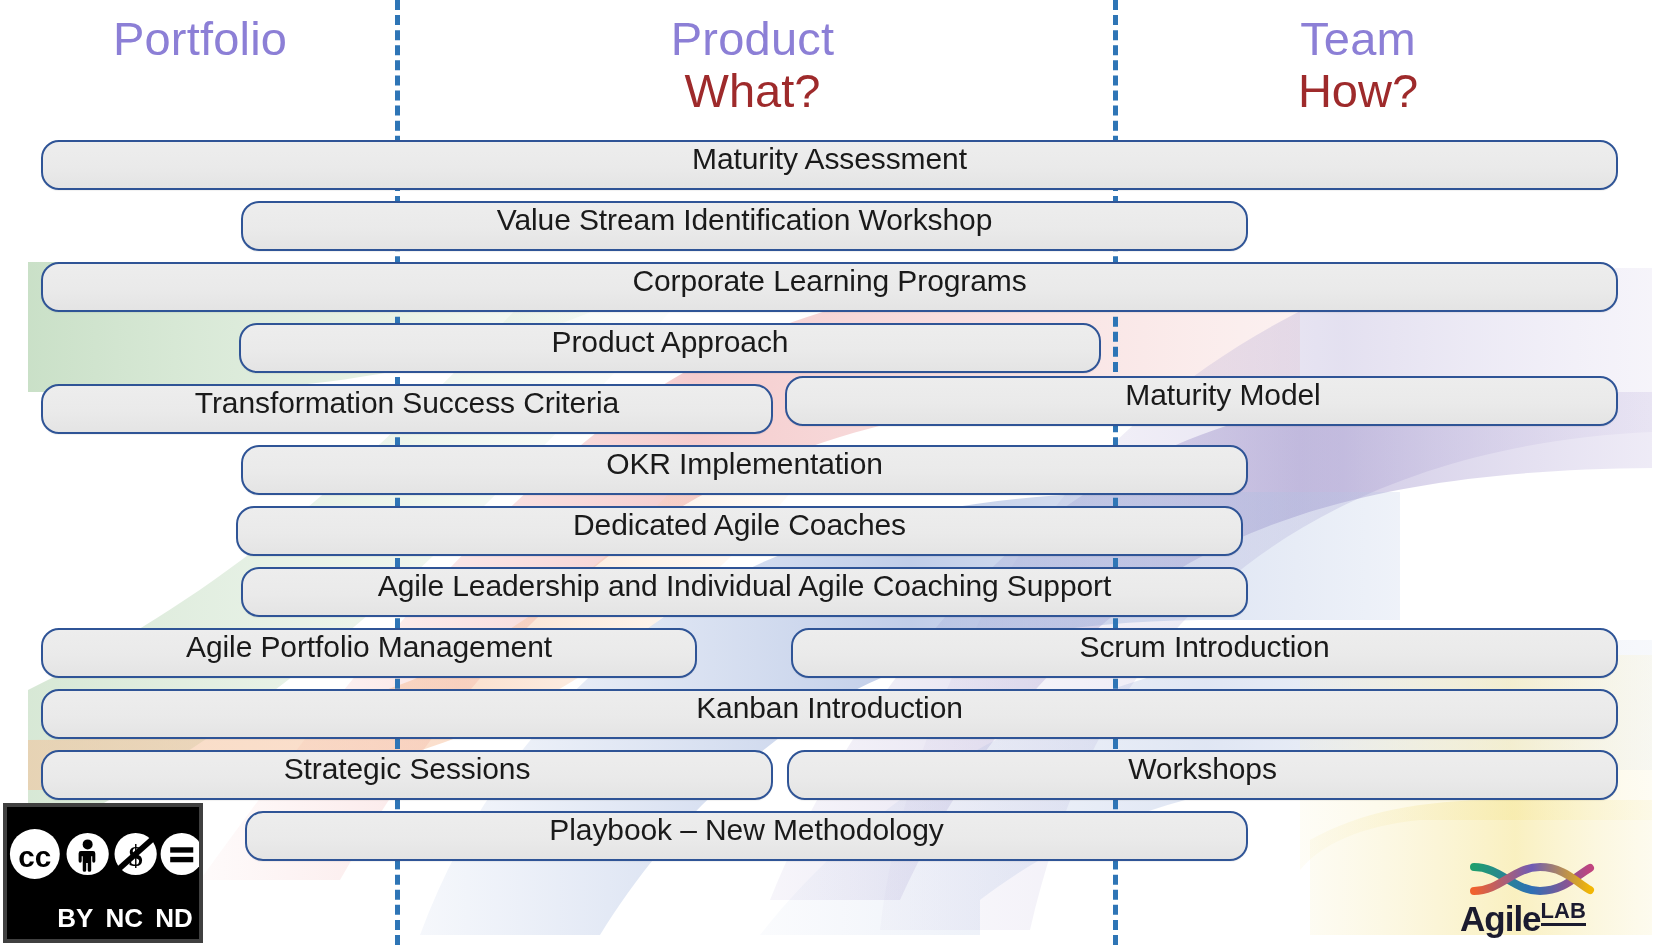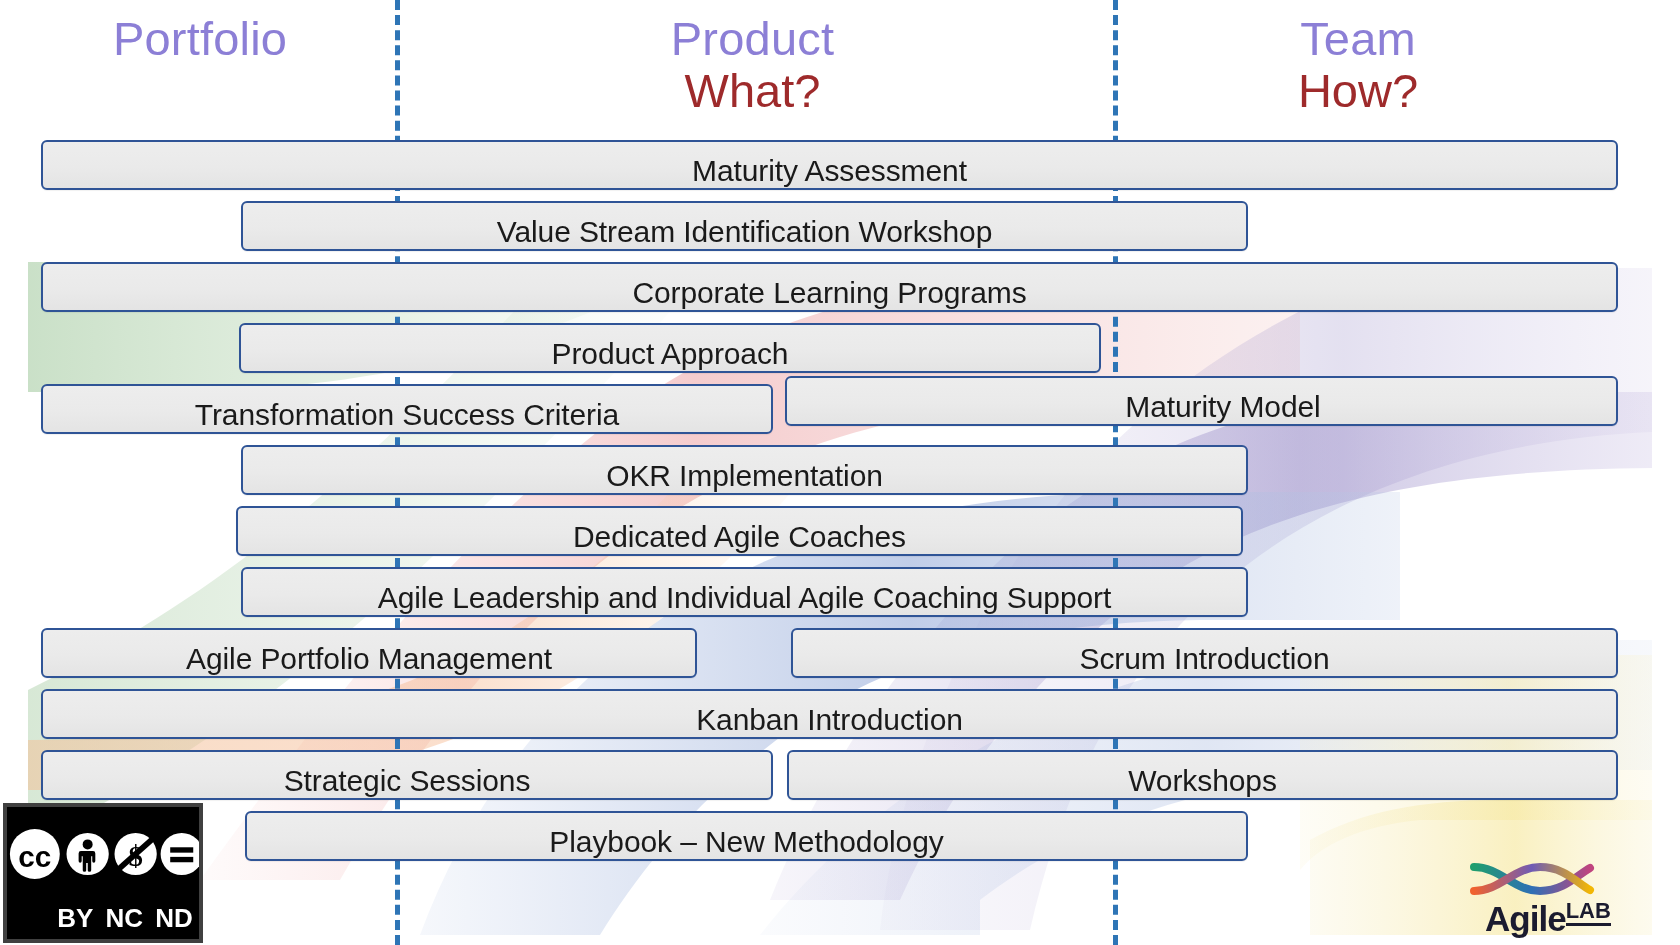--- a/index.html
+++ b/index.html
@@ -34,22 +34,22 @@
     margin-top:5px;
   }
 
   
   .rows{position:absolute;left:0;top:0;width:1680px;height:945px;z-index:5;}
   .bar{
     position:absolute;
     box-sizing:border-box;
     background:linear-gradient(180deg,#ededed 0%, #eaeaea 55%, #e4e4e4 100%);
     border:2.2px solid #2F5496;
-    border-radius:6px;
-    display:flex;align-items:flex-end;justify-content:center;
+    border-radius:18px;
+    display:flex;align-items:flex-start;justify-content:center;
     box-shadow:0 1px 1px rgba(0,0,0,.06);
   }
   .bar span{
     font-size:30px;
     color:#1a1a1a;
     font-weight:400;
     white-space:nowrap;
     letter-spacing:-0.1px;
   }
 
@@ -66,25 +66,24 @@
     position:absolute;bottom:4px;width:100%;height:34px;
     color:#fff;font-size:26px;font-weight:bold;
     font-family:"Liberation Sans",sans-serif;
     display:flex;justify-content:space-around;align-items:center;
     padding-left:44px;box-sizing:border-box;
   }
 
   
   #logo{position:absolute;left:1452px;top:858px;width:160px;height:84px;z-index:8;}
   #logo .word{
-    position:absolute;left:16px;top:40px;width:160px;height:44px;
+    position:absolute;left:8px;top:40px;width:160px;height:44px;
     color:#1b1b2f;font-size:35px;font-weight:bold;
     font-family:"Liberation Sans",sans-serif;
     letter-spacing:-1px;
-    text-align:center;
   }
   #logo .lab{
     font-size:22px;vertical-align:super;letter-spacing:0px;
     border-bottom:3px solid #1b1b2f;
   }
 </style>
 </head>
 <body>
 
 <div id="stage">

